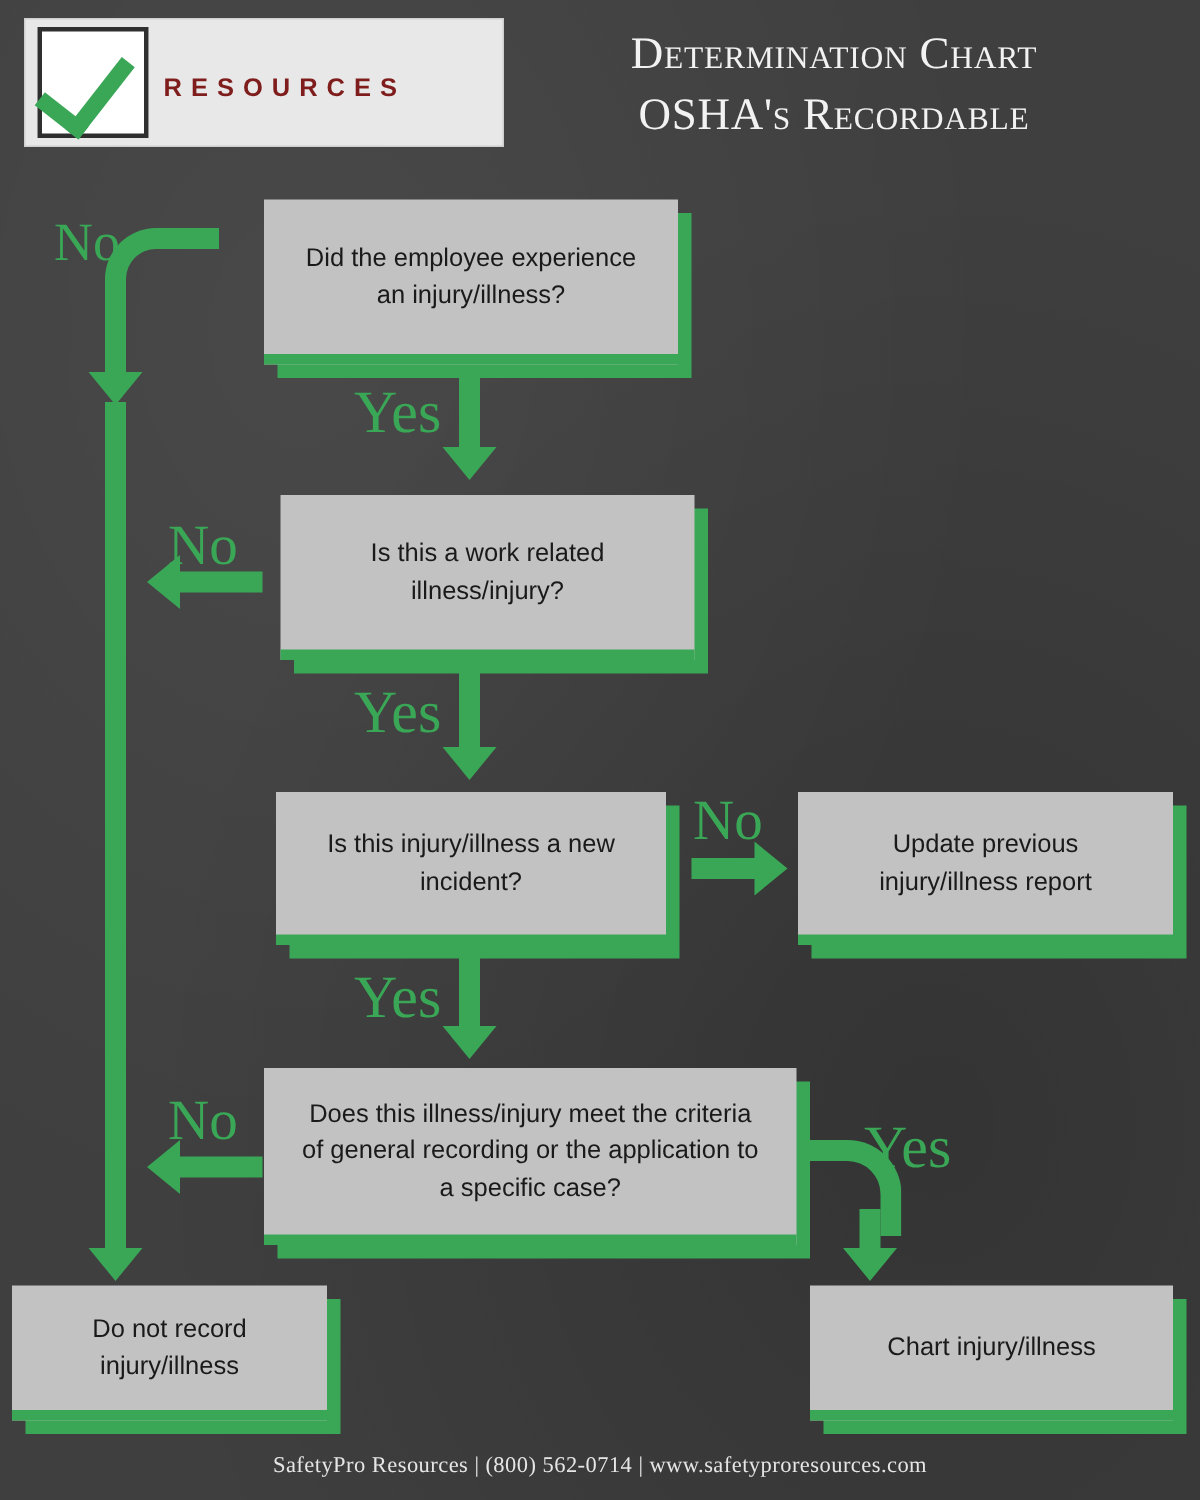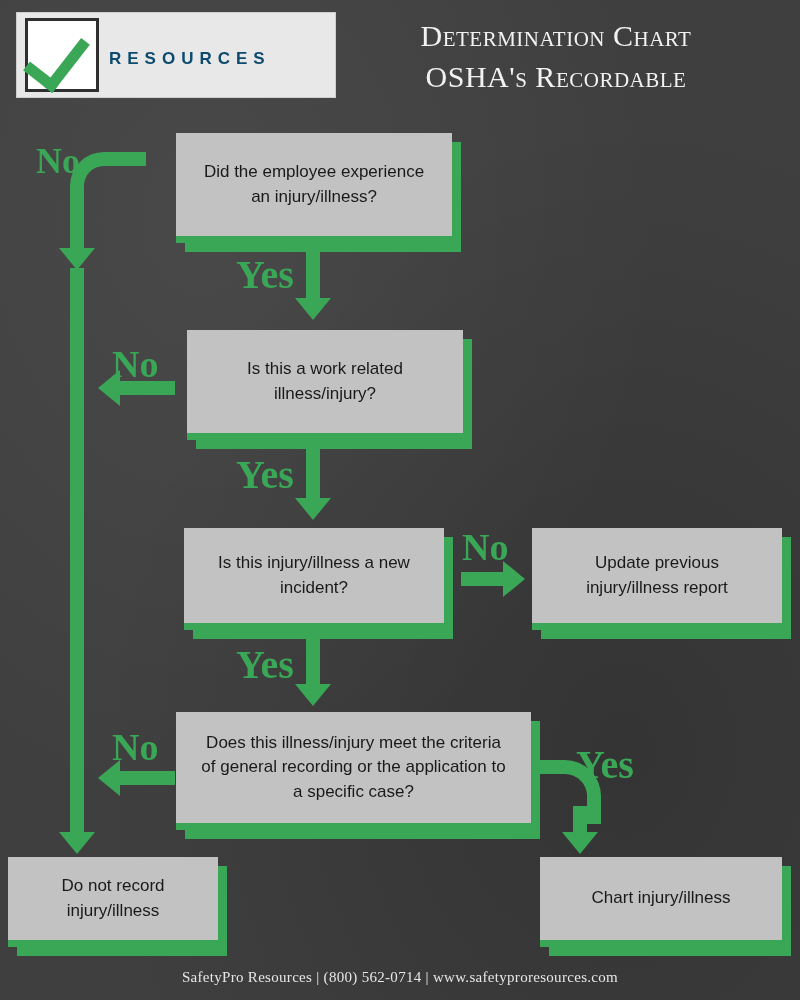--- a/index.html
+++ b/index.html
@@ -63,21 +63,21 @@
     font-size: 34px;
     font-weight: bold;
     color: #2f2f2f;
     letter-spacing: -0.5px;
   }
   .logo-title .grn { color: #3aa757; }
   .logo-sub {
     margin-top: 6px;
     font-size: 17px;
     letter-spacing: 6px;
-    color: #0c4a6e;
+    color: #7f1d1d;
     font-weight: bold;
     text-align: center;
   }
   .title {
     position: absolute;
     right: 34px;
     top: 16px;
     width: 420px;
     text-align: center;
     color: #f2f2f2;
@@ -137,21 +137,20 @@
     border-color: #3aa757;
     border-style: solid;
     border-width: 0;
   }
   .lbl {
     position: absolute;
     color: #3aa757;
     font-family: "Liberation Serif", serif;
     font-size: 34px;
     line-height: 1;
-    font-weight: bold;
   }
   
   .footer {
     position: absolute;
     left: 0;
     right: 0;
     bottom: 14px;
     text-align: center;
     color: #e6e6e6;
     font-family: "Liberation Serif", serif;

